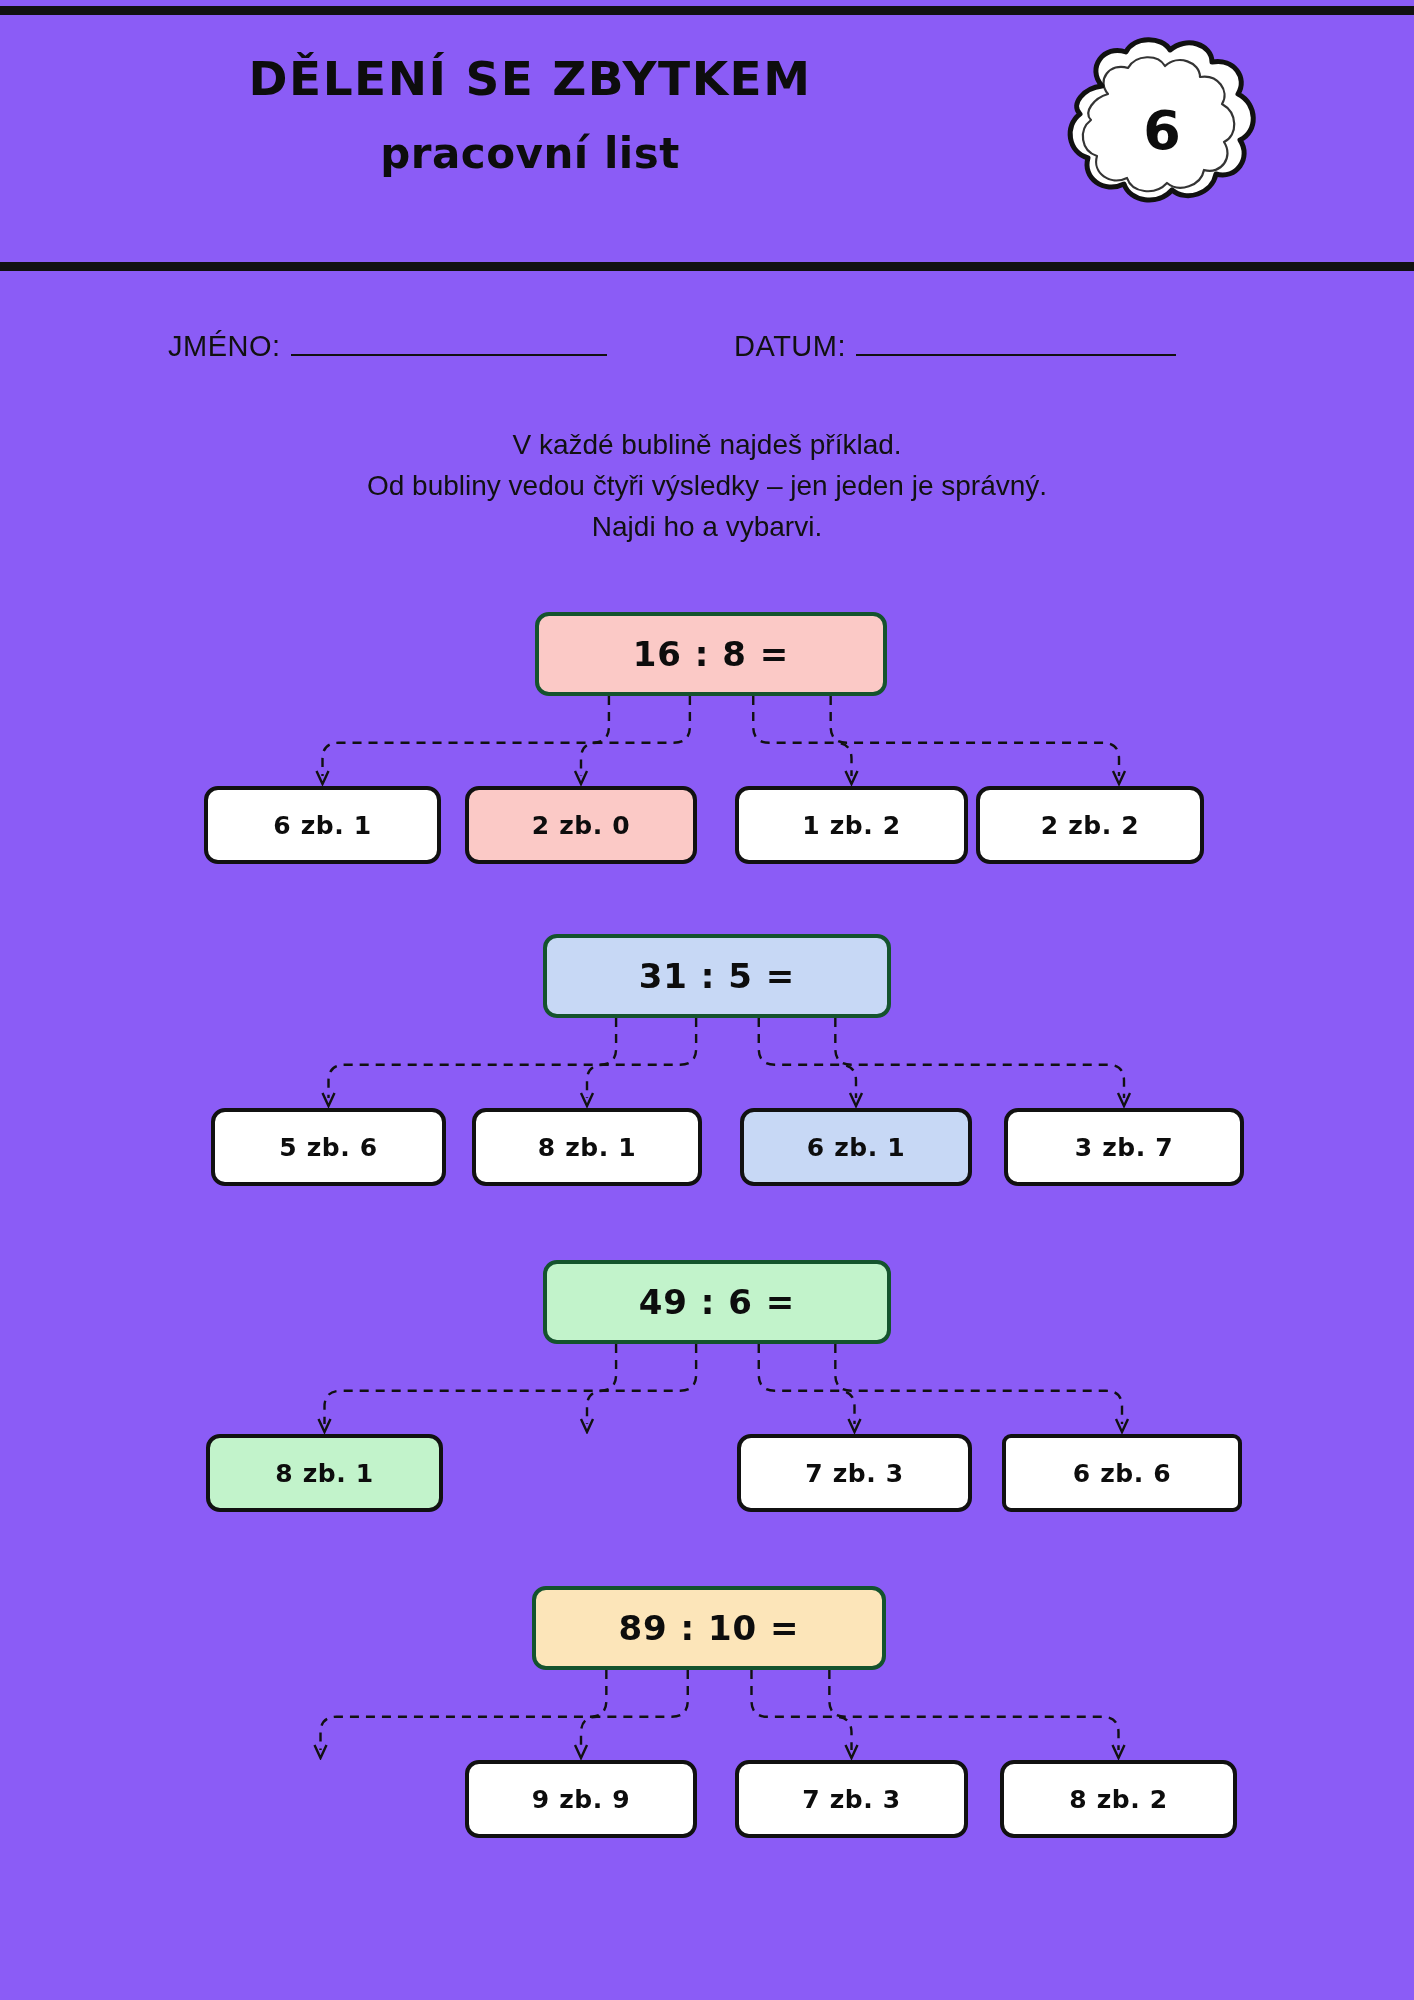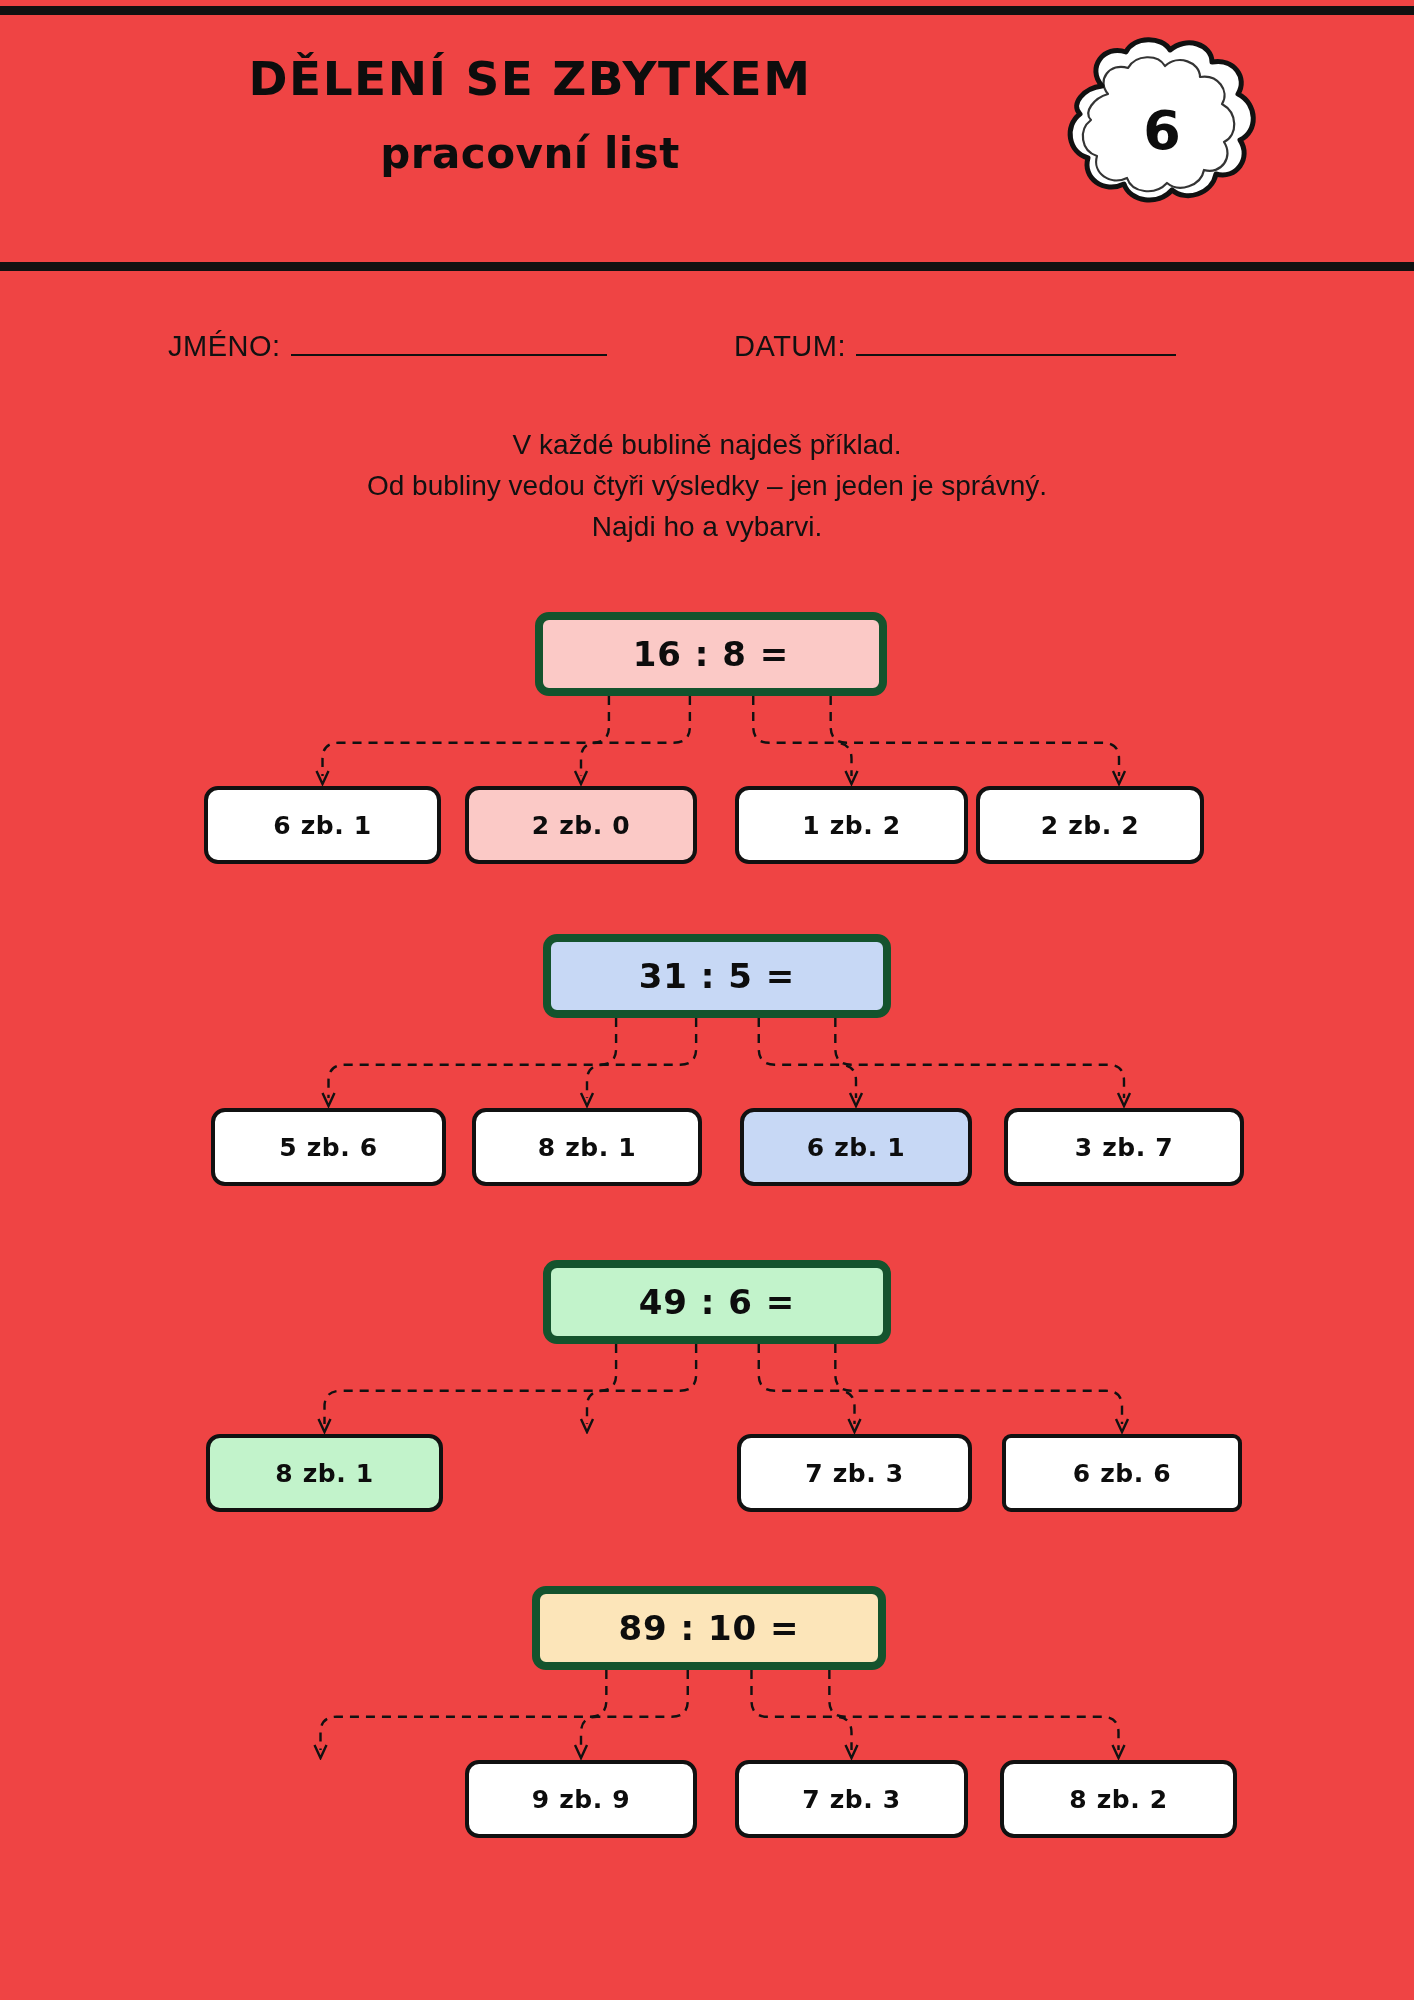--- a/index.html
+++ b/index.html
@@ -9,21 +9,21 @@
     height: 2000px;
     background: #ffffff;
     font-family: "Liberation Sans", sans-serif;
     overflow: hidden;
   }
 
   .page {
     position: relative;
     width: 1414px;
     height: 2000px;
-    background: #ef4444;
+    background: #8b5cf6;
   }
 
   
   .rule-top {
     position: absolute;
     left: 0; top: 6px;
     width: 1414px; height: 9px;
     background: #111111;
   }
   .rule-under-header {
@@ -117,21 +117,21 @@
     line-height: 1.46;
   }
   .instructions div { margin: 0; }
 
   
   .group { position: absolute; left: 0; width: 1414px; }
 
   .prompt {
     position: absolute;
     height: 84px;
-    border: 8px solid #14532d;
+    border: 4px solid #14532d;
     border-radius: 14px;
     display: flex;
     align-items: center;
     justify-content: center;
     font-family: "DejaVu Sans", sans-serif;
     font-size: 34px;
     font-weight: 700;
     color: #0d0d0d;
     letter-spacing: 1px;
   }

